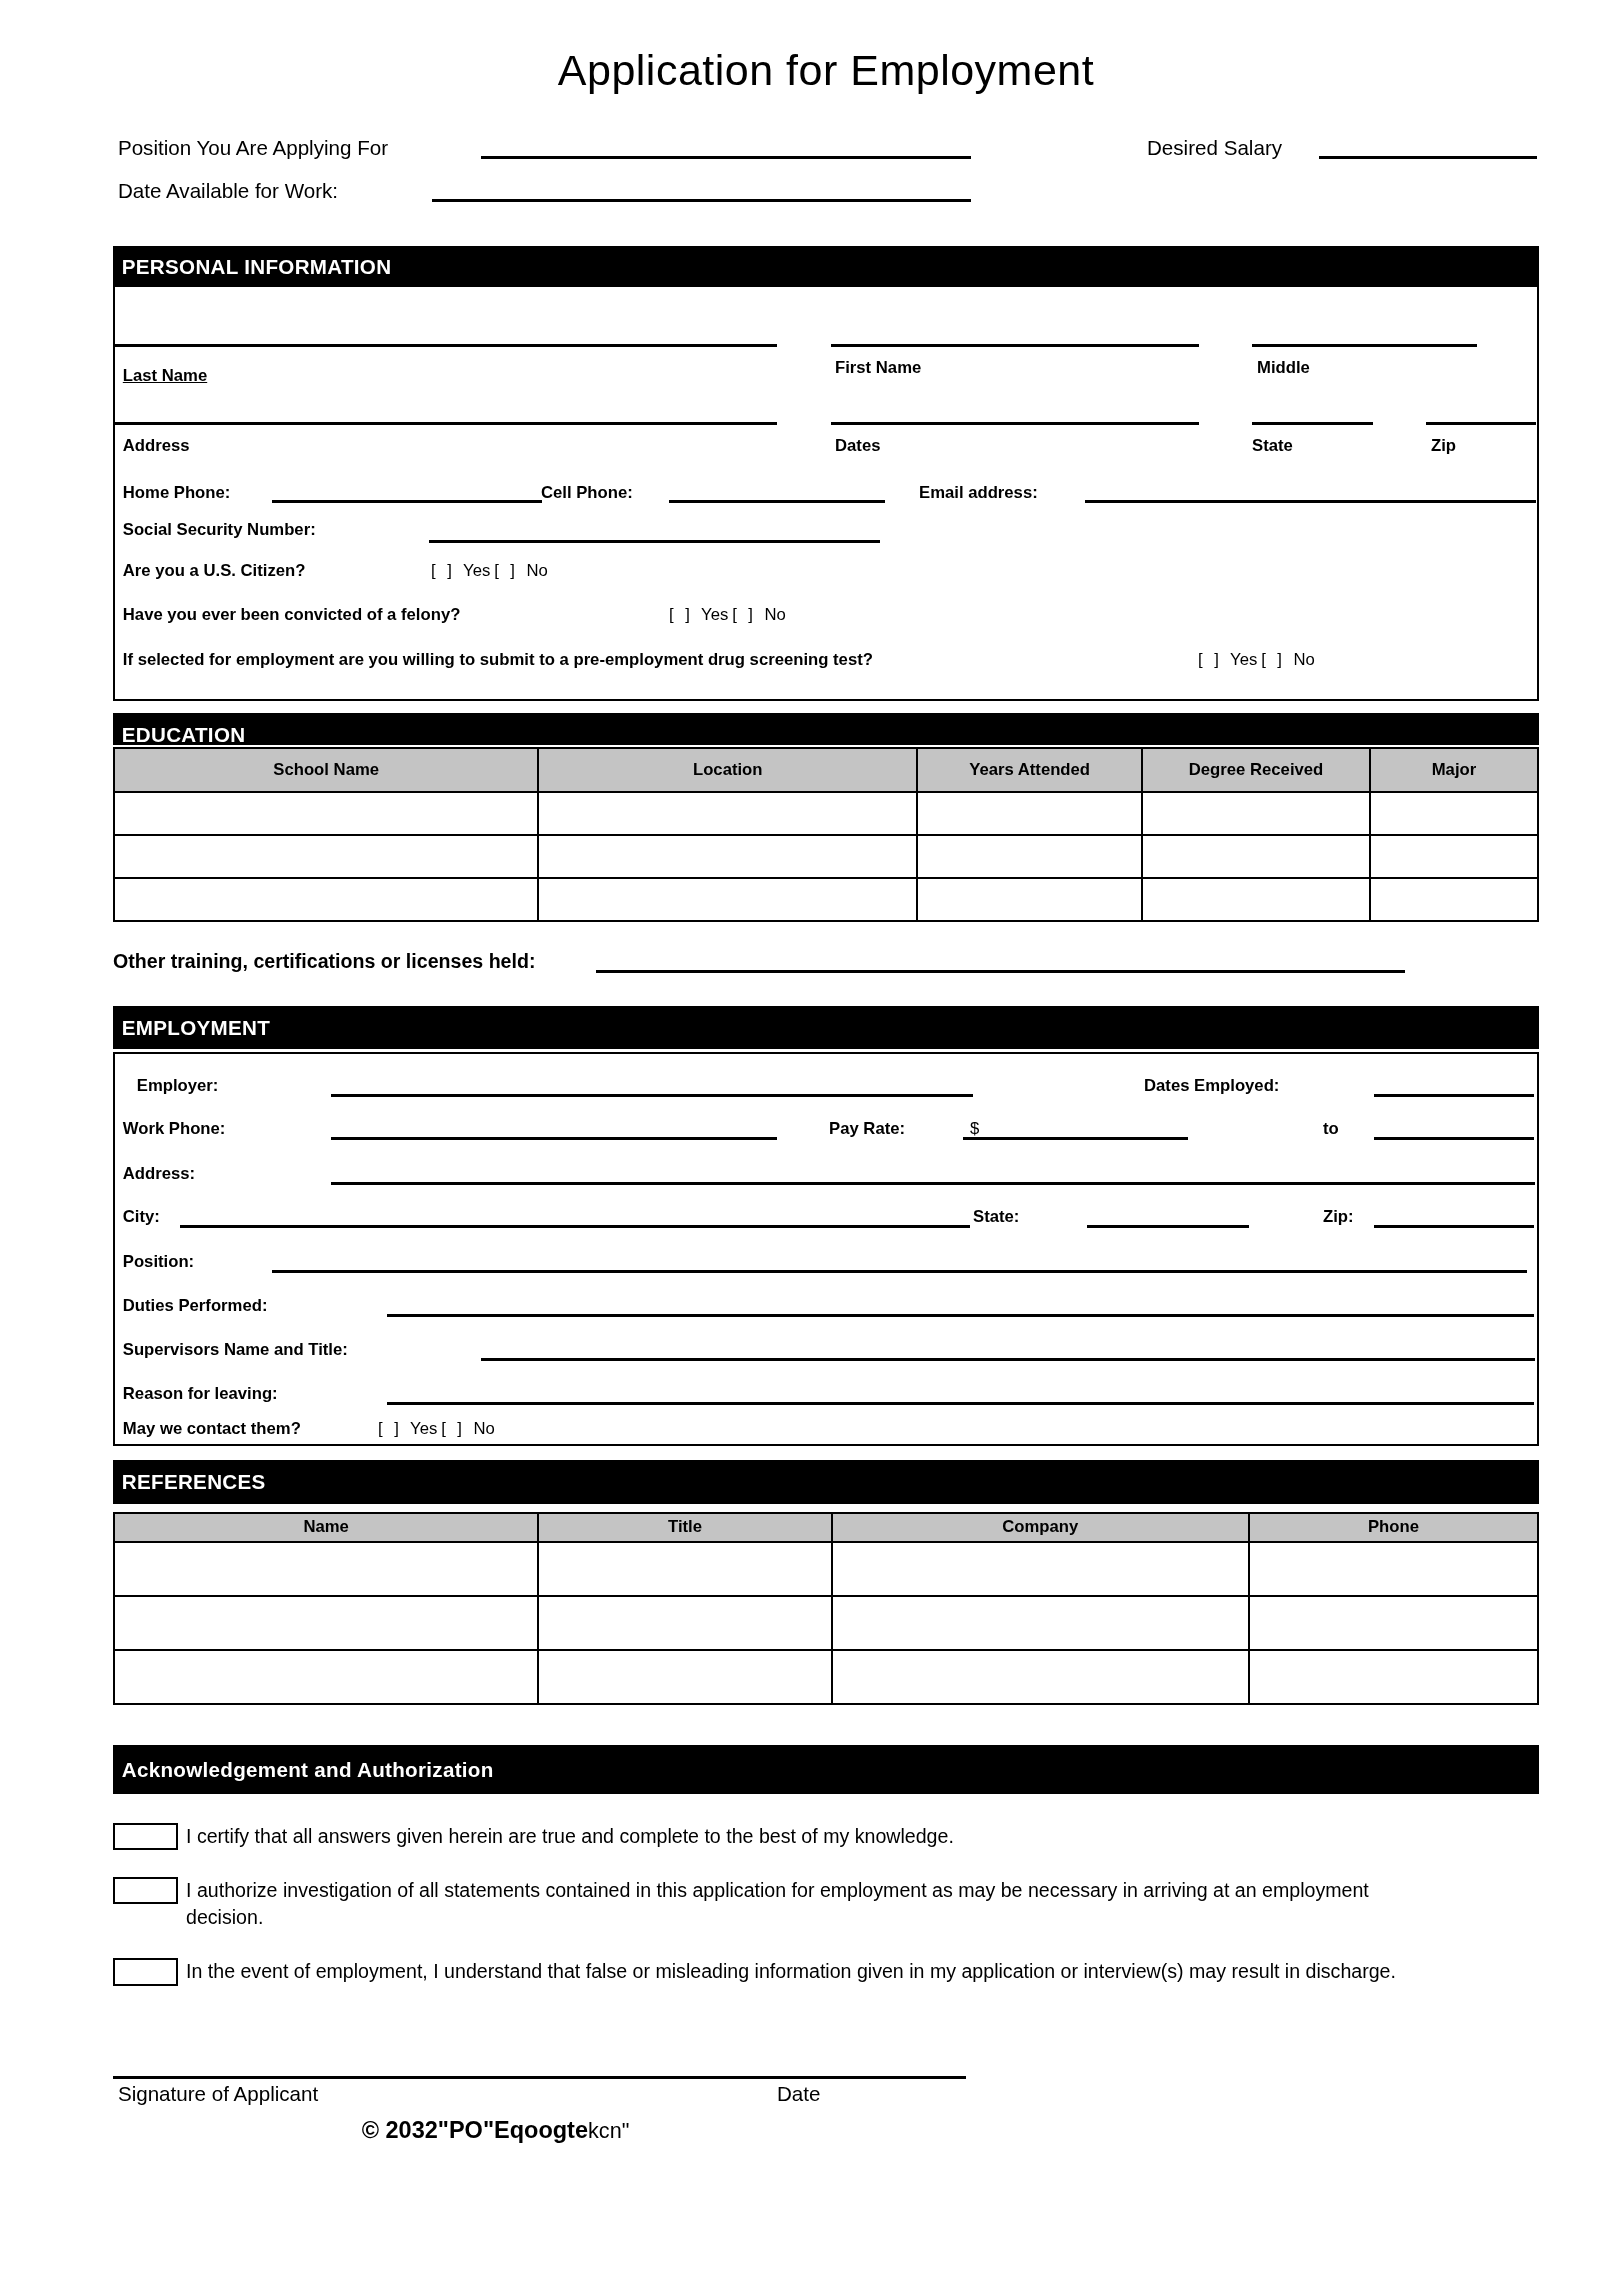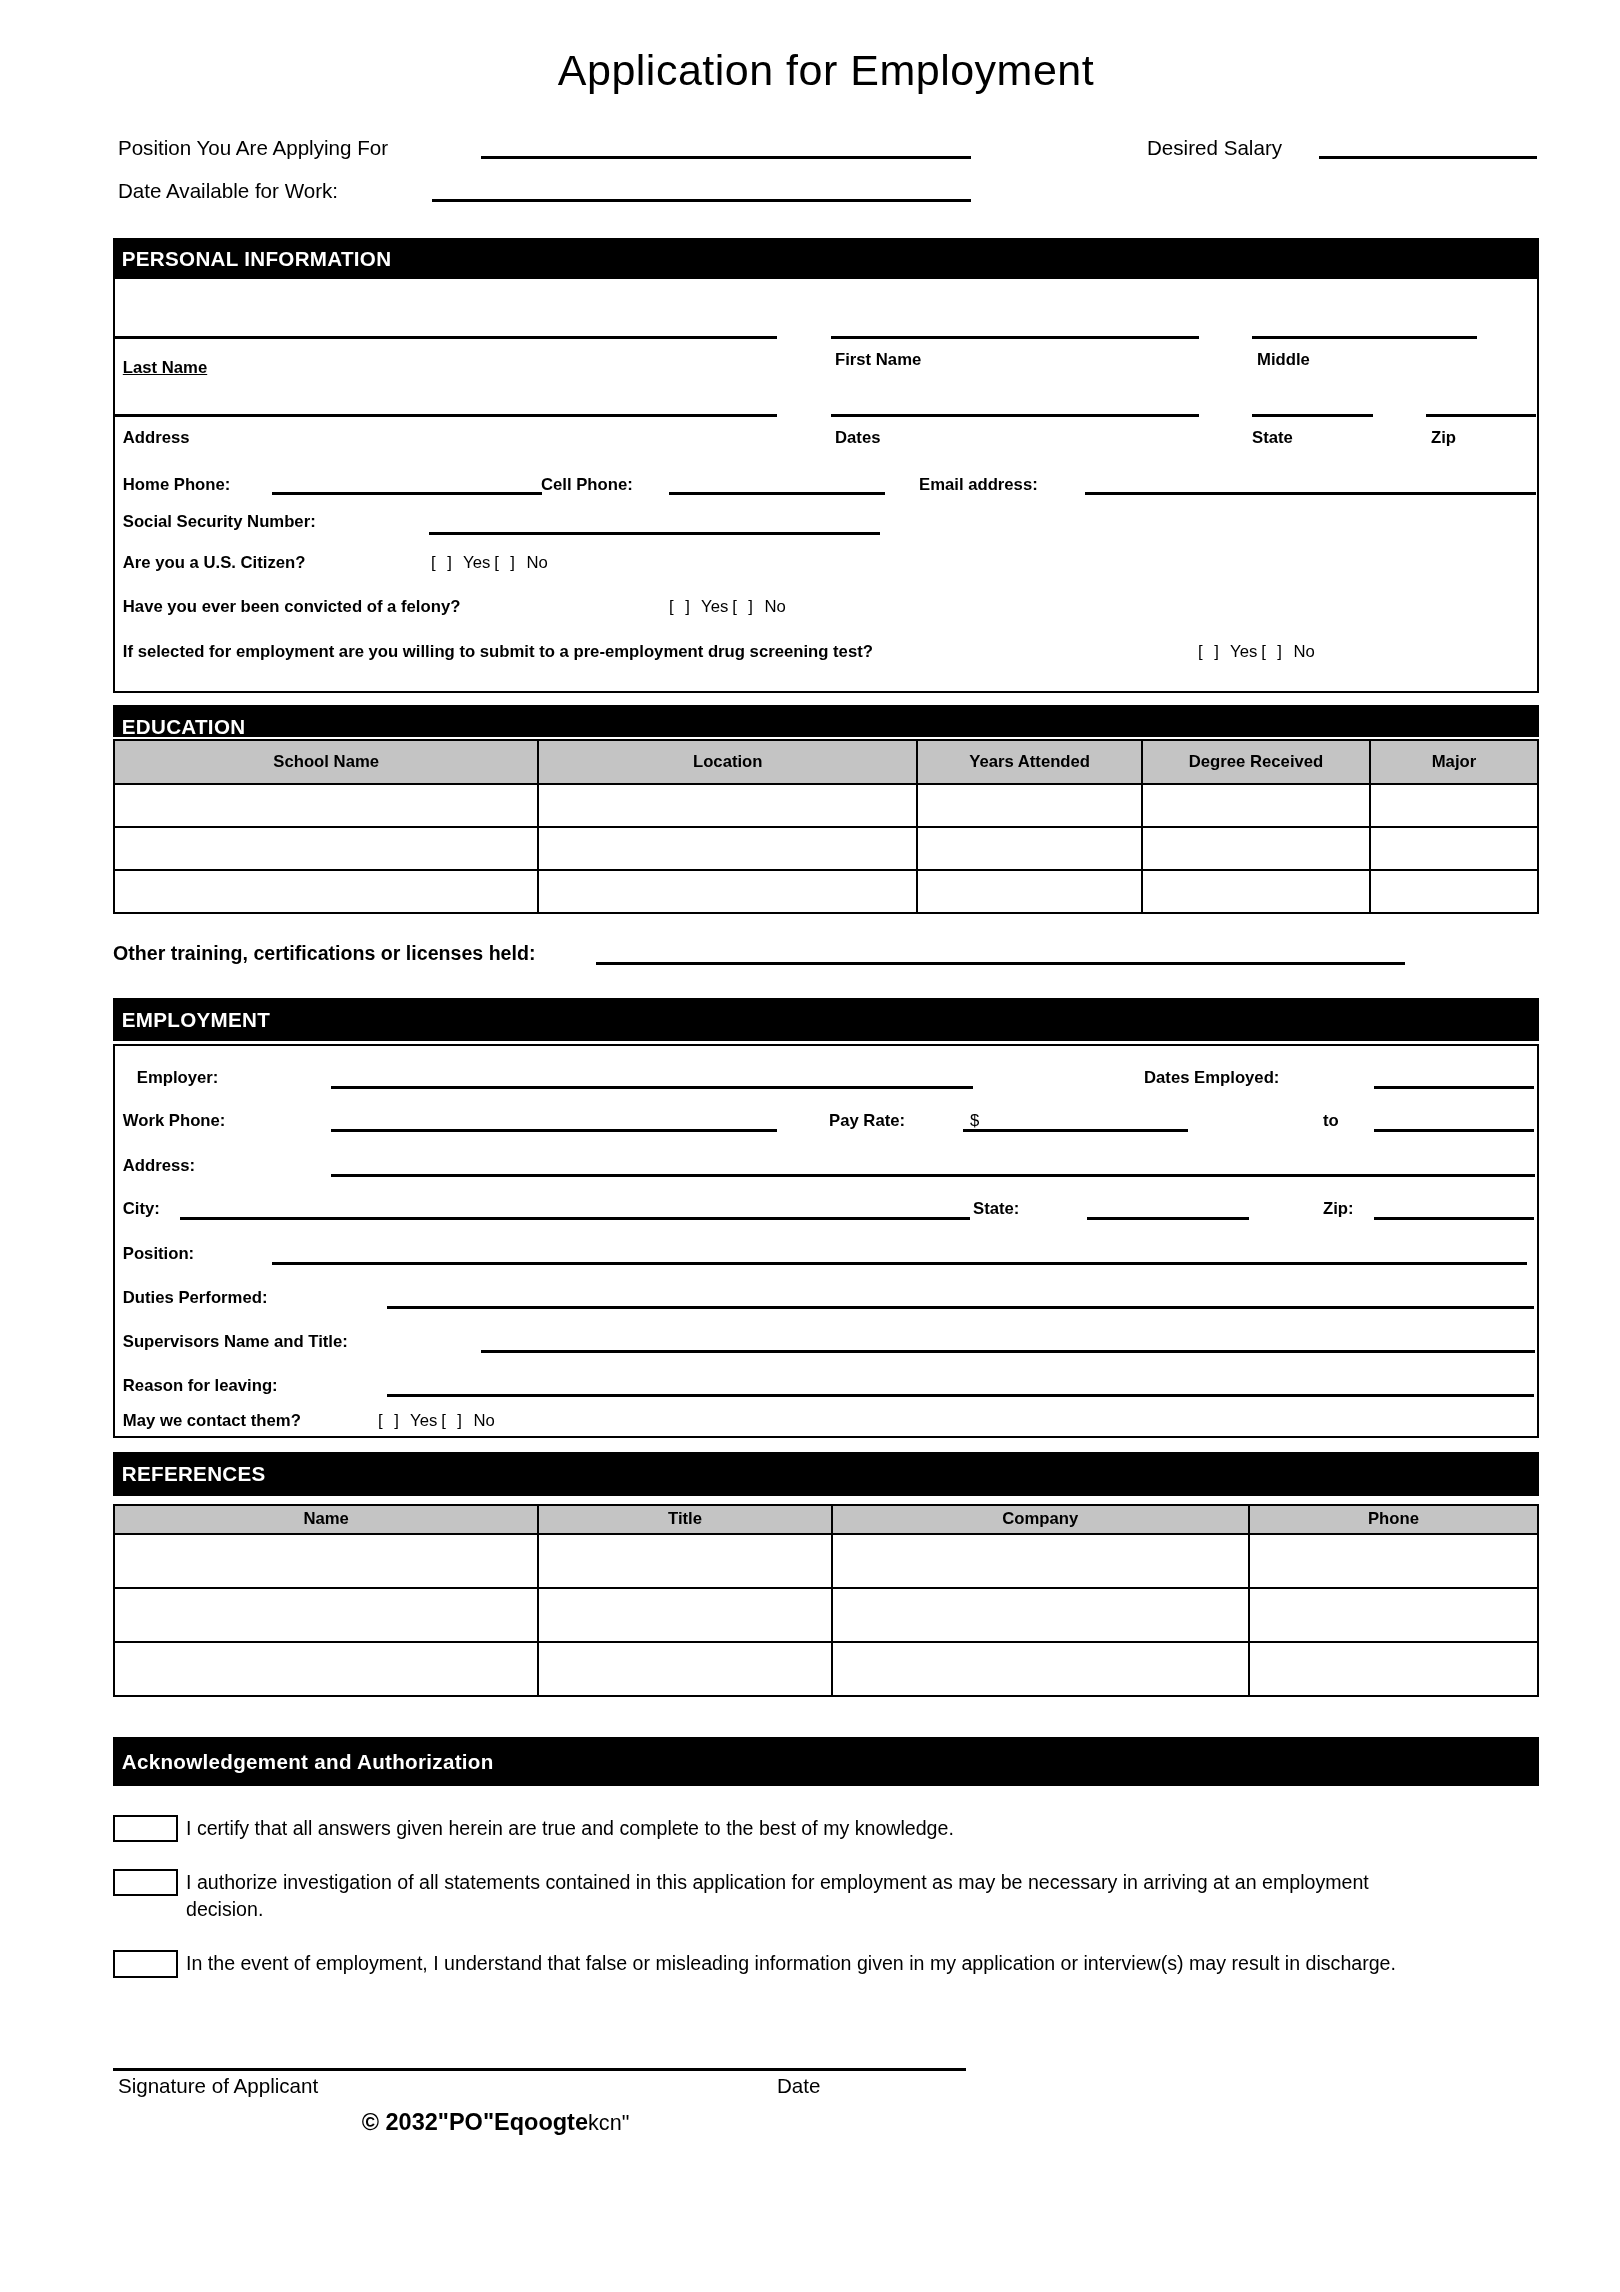--- a/index.html
+++ b/index.html
@@ -18,21 +18,21 @@
   .toprow.r1 { margin-top:41px; }
   .toprow.r2 { margin-top:7.8px; }
   .abs { position:absolute; }
   .uline { position:absolute; border-bottom:3.9px solid #000; height:29px; }
 
   
   .bar {
     background:#000; color:#fff; font-weight:700; font-size:20.6px;
     height:41px; line-height:41px; padding-left:8.8px; letter-spacing:0.3px;
   }
-  .bar.personal { margin-top:24px; }
+  .bar.personal { margin-top:32px; }
   .bar.education { margin-top:11.8px; height:32px; line-height:43px; }
   .bar.employment { margin-top:33px; height:43px; line-height:43px; }
   .bar.references { margin-top:13.7px; height:44px; line-height:44px; }
   .bar.ack { margin-top:40px; height:49px; line-height:49px; }
 
   
   .box { position:relative; border:2.9px solid #000; border-top:none; background:#fff; }
   .box.pi { height:414px; }
   .box.emp { height:394px; margin-top:3.9px; border-top:2.9px solid #000; }
 

